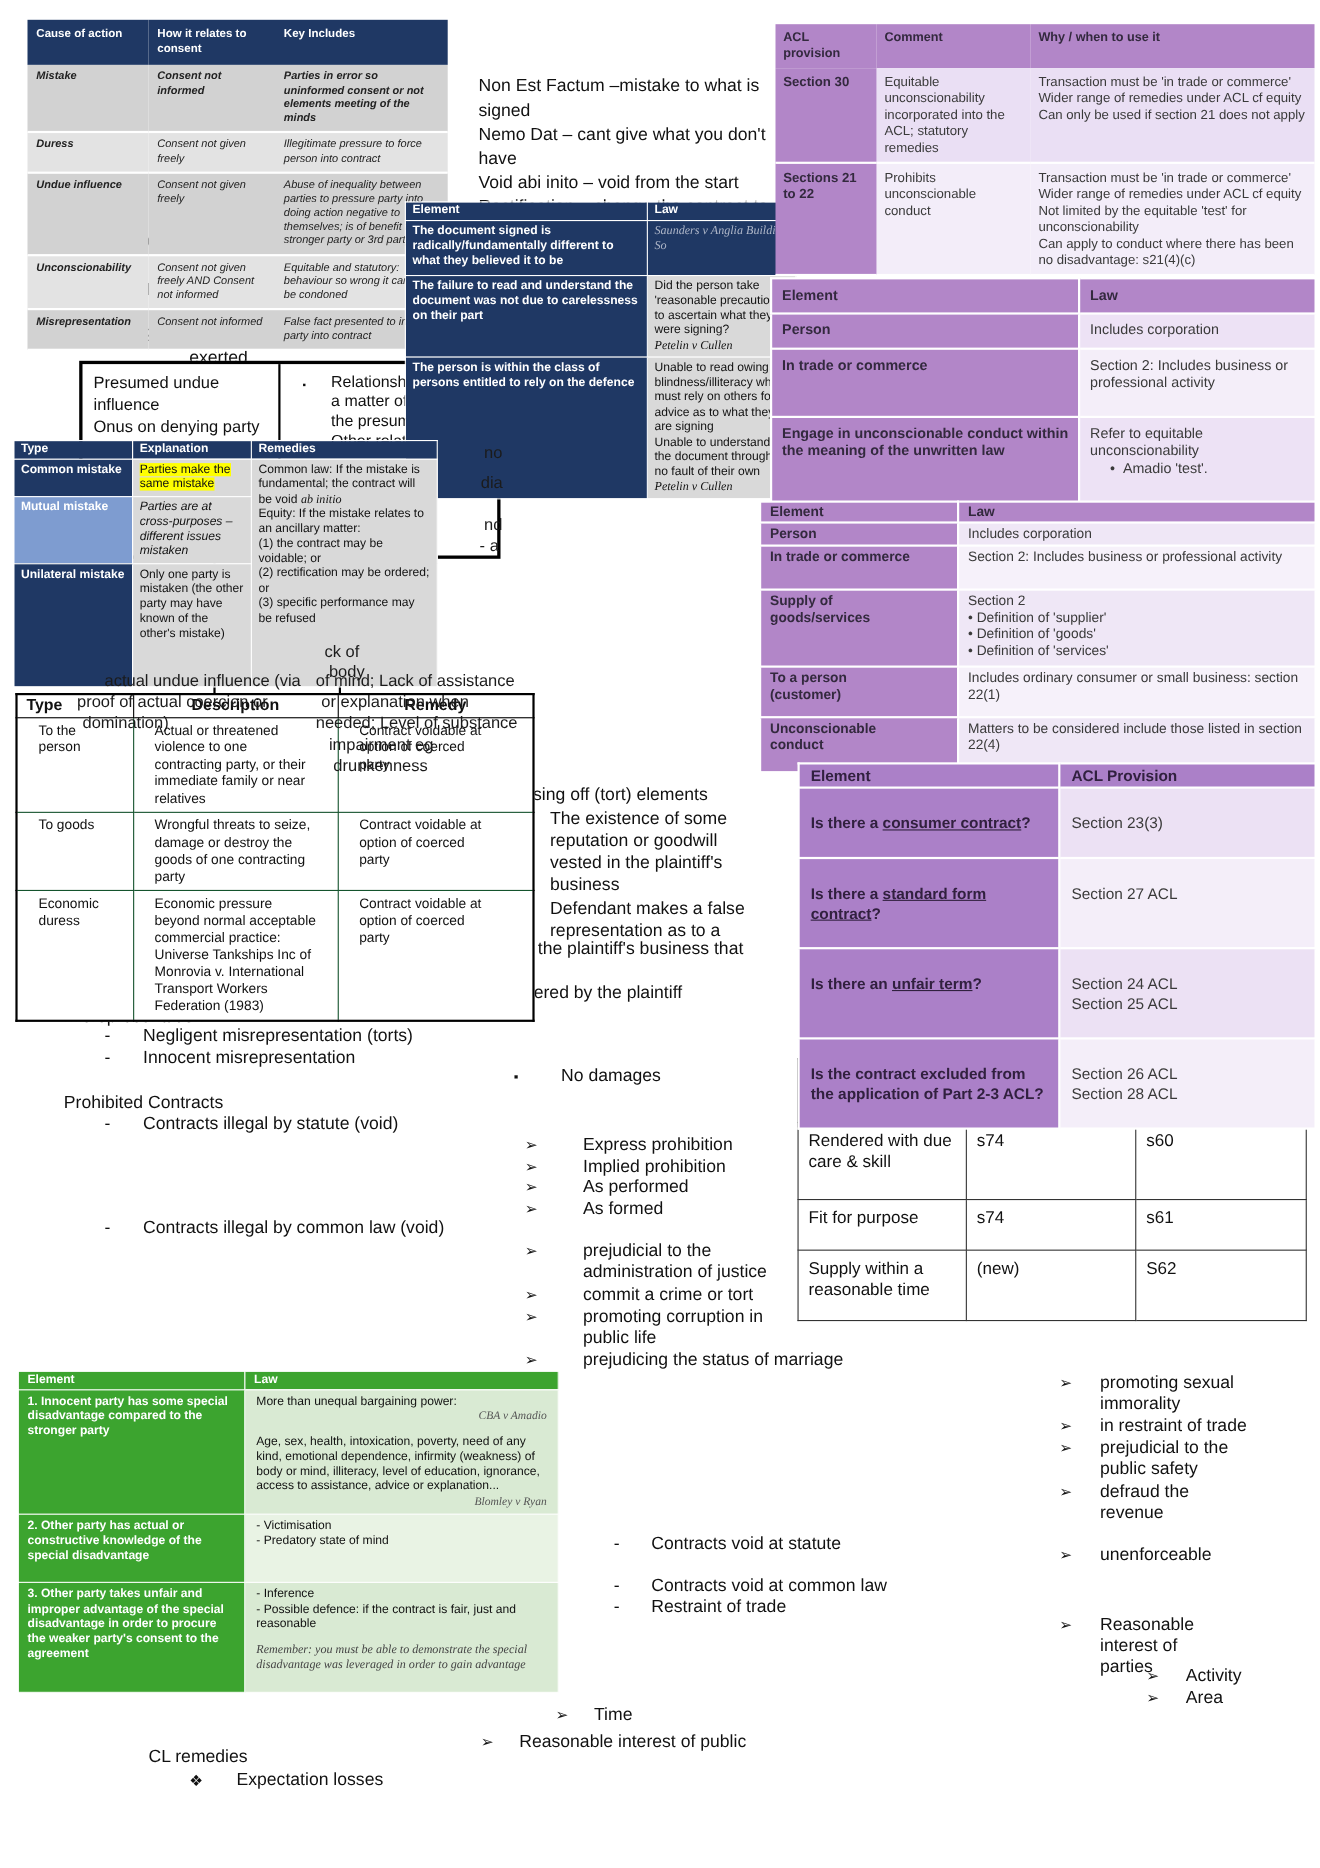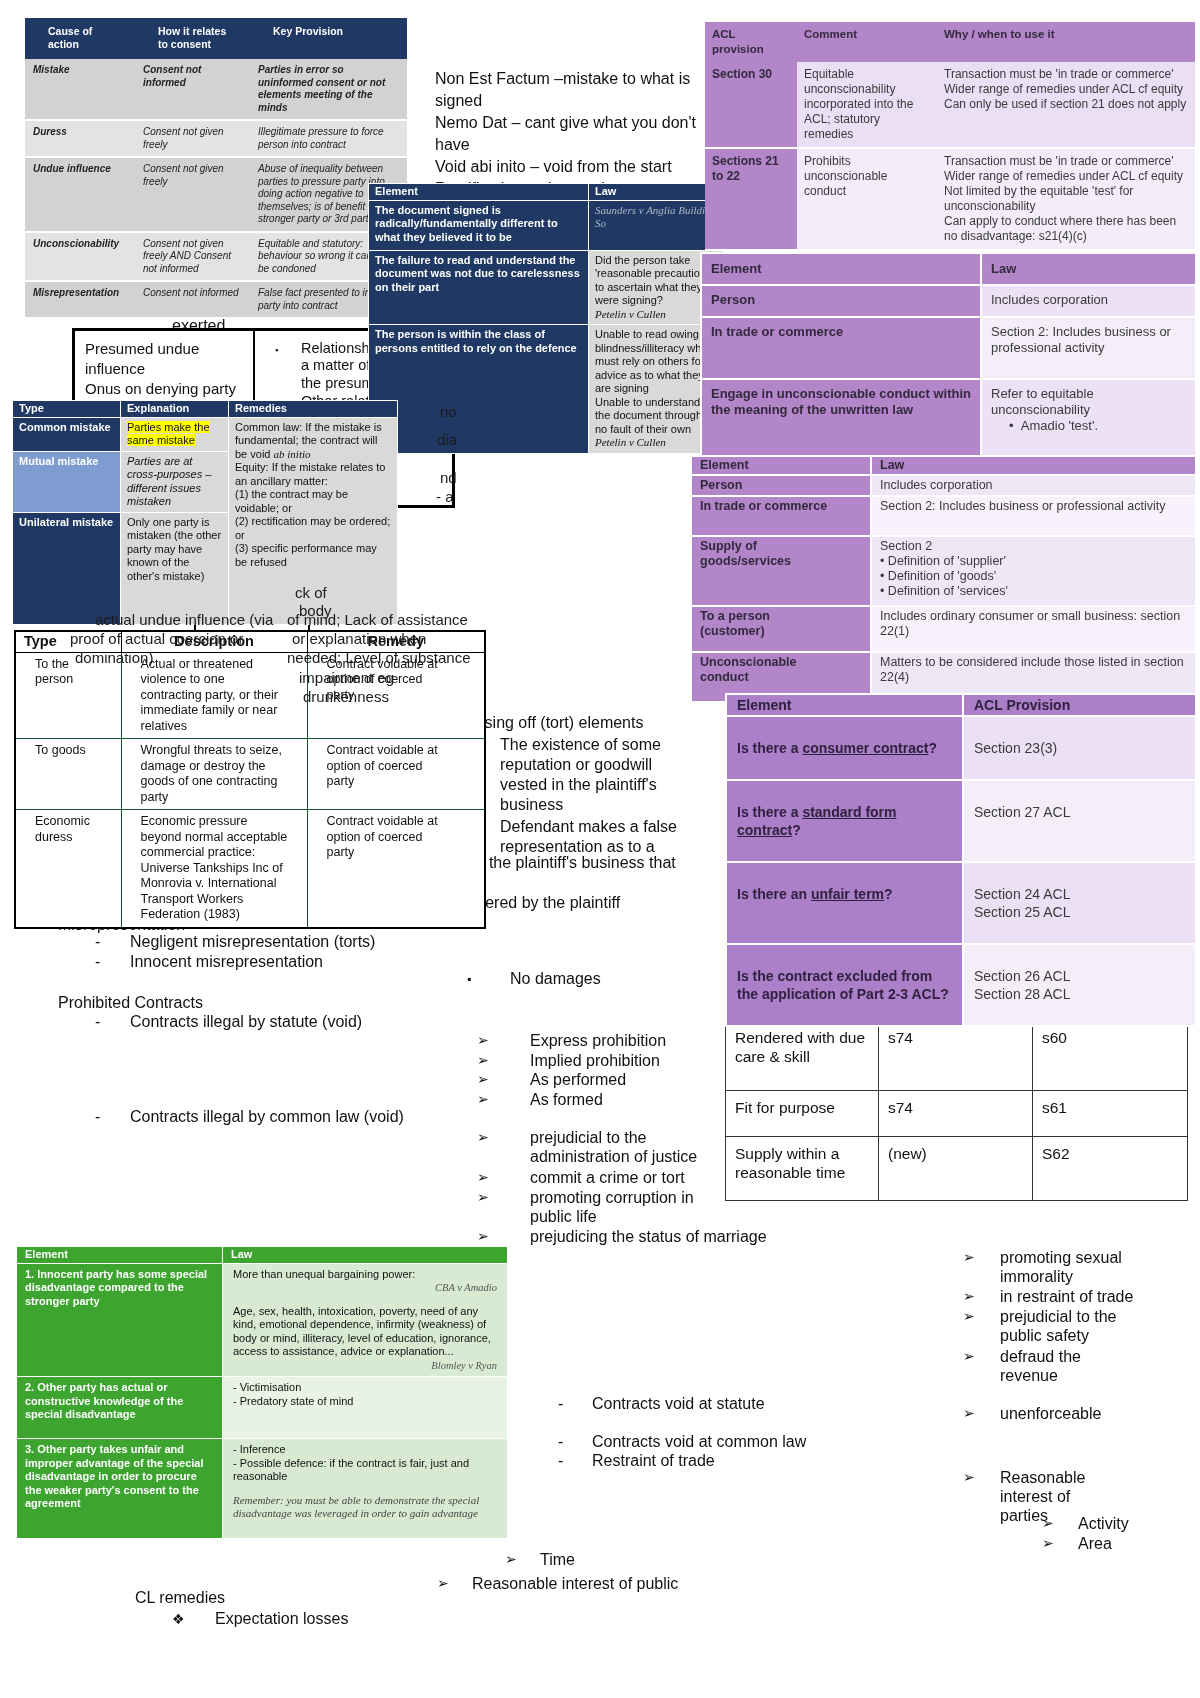--- a/index.html
+++ b/index.html
@@ -6,21 +6,21 @@
 body{font-family:"Liberation Sans",sans-serif;background:#fff;color:#111}
 .page{position:relative;width:1200px;height:1698px;background:#fff;overflow:hidden}
 .abs{position:absolute}
 table{border-collapse:collapse;table-layout:fixed}
 td,th{vertical-align:top;text-align:left}
 .pre{white-space:pre-line}
 .ser{font-family:"Liberation Serif",serif;font-style:italic}
 
 
 .t-causes{left:25px;top:18px;width:382px;font-size:10px;line-height:12.5px;z-index:2}
-.t-causes th{background:#1F3864;color:#fff;font-size:10.5px;padding:7px 23px 9px}
+.t-causes th{background:#1F3864;color:#fff;font-size:10.5px;padding:7px 8px 9px}
 .t-causes td{padding:5px 8px;color:#222;font-style:italic;border-bottom:2px solid #fff}
 .t-causes .r0 td{background:#D2D2D2;font-weight:bold}
 .t-causes .r1 td{background:#E3E3E3}
 .t-causes .r2 td{background:#D2D2D2}
 .t-causes .r3 td{background:#E3E3E3}
 .t-causes .r4 td{background:#D2D2D2}
 .t-causes td.lbl{font-weight:bold}
 
 
 .notes{left:435px;top:68px;width:292px;font-size:16px;line-height:22px;z-index:2}
@@ -130,21 +130,21 @@
   <table class="abs t-causes">
     <colgroup>
         <col style="width:110px">
         <col style="width:115px">
         <col style="width:157px">
       </colgroup>
     <tbody>
         <tr>
       <th>Cause of action</th>
       <th>How it relates to consent</th>
-      <th>Key Provision</th>
+      <th>Key Includes</th>
     </tr>
     <tr class="r0">
           <td class="lbl">Mistake</td>
           <td>Consent not informed</td>
           <td>Parties in error so uninformed consent or not elements meeting of the minds</td>
         </tr>
     <tr class="r1">
           <td class="lbl">Duress</td>
           <td>Consent not given freely</td>
           <td>Illegitimate pressure to force person into contract</td>

